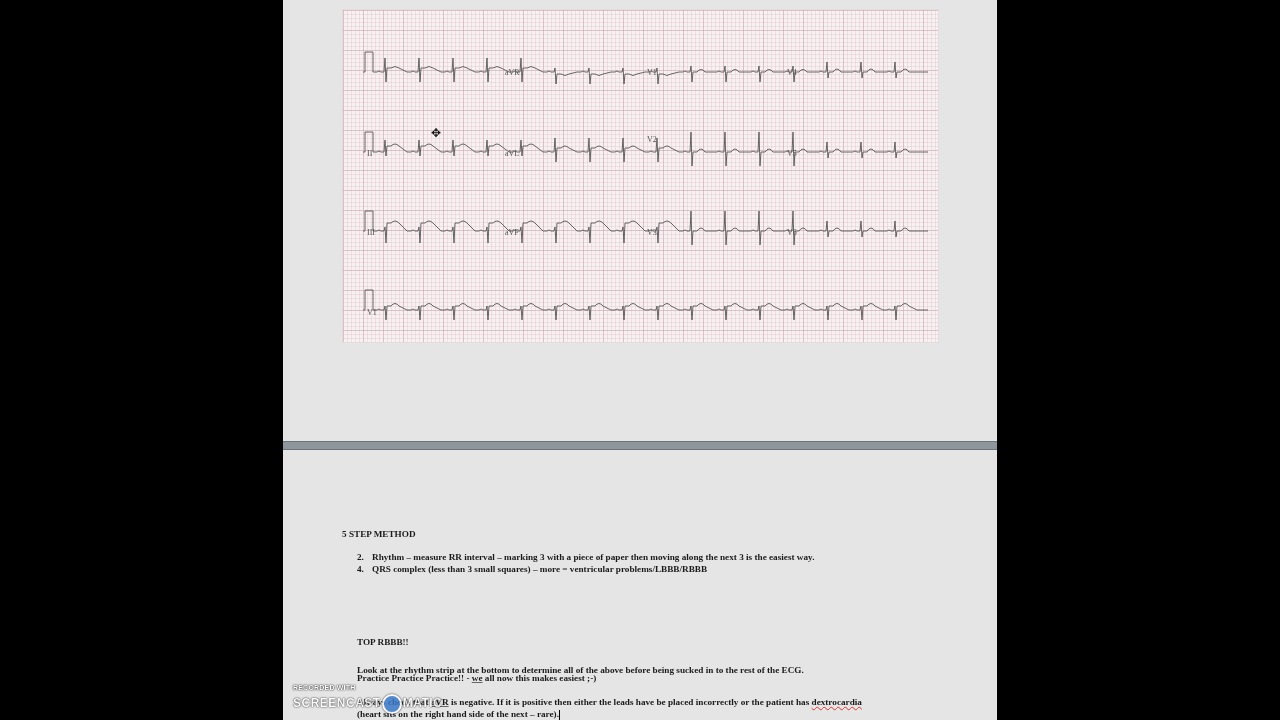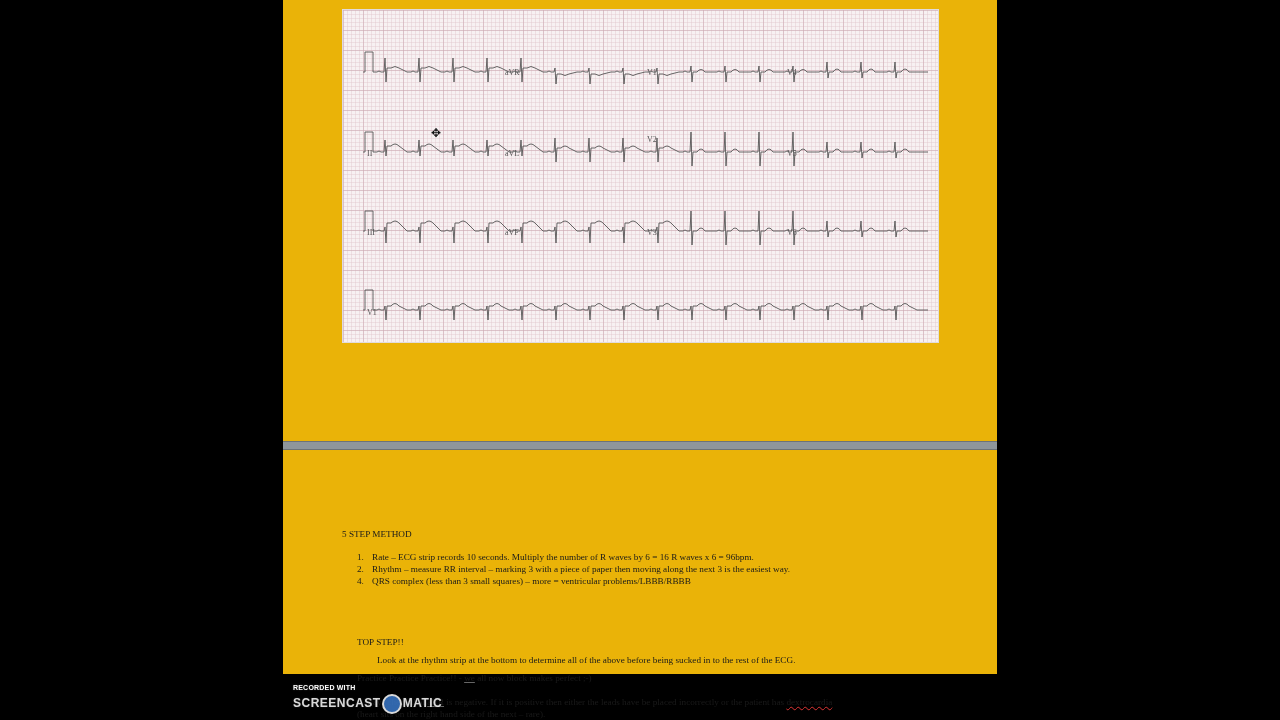--- a/index.html
+++ b/index.html
@@ -1,37 +1,37 @@
 <!DOCTYPE html>
 <html><head>
 <meta charset="utf-8">
 <style>
   html, body { margin:0; padding:0; }
   body { width:1280px; height:720px; background:#000; position:relative; overflow:hidden; font-family:"Liberation Serif","DejaVu Serif",serif; }
-  .page { position:absolute; left:283px; width:714px; background:#eab308; }
+  .page { position:absolute; left:283px; width:714px; background:#e5e5e5; }
   .page1 { top:0; height:441px; }
   .page-gap { position:absolute; left:283px; width:714px; top:441px; height:9px; background:#8f969b; border-top:1px solid #6d7377; border-bottom:1px solid #6d7377; box-sizing:border-box; }
-  .page2 { top:450px; height:224px; }
+  .page2 { top:450px; height:270px;font-weight:bold; }
   .ecg { position:absolute; left:59px; top:9px; width:597px; height:334px; border:1px solid #e2dcdc; box-sizing:border-box; background-color:#f7f1f2;
     background-image:
       linear-gradient(to right, rgba(205,170,180,0.55) 1px, transparent 1px),
       linear-gradient(to bottom, rgba(205,170,180,0.55) 1px, transparent 1px),
       linear-gradient(to right, rgba(225,200,205,0.45) 1px, transparent 1px),
       linear-gradient(to bottom, rgba(225,200,205,0.45) 1px, transparent 1px);
     background-size: 20px 20px, 20px 20px, 4px 4px, 4px 4px; }
   .ecg svg { position:absolute; left:0; top:0; }
   .lead-label { position:absolute; font-size:8px; color:#555; font-family:"Liberation Serif",serif; }
   .cursor { position:absolute; font-size:12px; color:#111; }
   .doc { position:absolute; left:59px; top:0; width:620px; font-size:9.2px; color:#1a1a1a; line-height:12px; }
   .heading { position:absolute; top:78px; left:0; }
   .steps { position:absolute; top:101px; left:15px; margin:0; padding:0; list-style:none; }
   .steps li { height:12px; white-space:nowrap; }
   .steps .num { display:inline-block; width:15px; }
   .tips-title { position:absolute; top:186px; left:15px; }
-  .tips-text { position:absolute; top:204px; left:15px; white-space:nowrap;margin-left:20px; }
+  .tips-text { position:absolute; top:214px; left:15px; white-space:nowrap; }
   .practice { position:absolute; top:222px; left:15px; white-space:nowrap; }
   .avr { position:absolute; top:246px; left:15px; white-space:nowrap; }
   .avr2 { position:absolute; top:258px; left:15px; white-space:nowrap; }
   .ul { text-decoration:underline; text-decoration-color:#666; }
   .squiggle { text-decoration:underline wavy #d33;text-align:right; }
   .caret { display:inline-block; width:1px; height:10px; background:#000; vertical-align:middle; }
   .watermark { position:absolute; left:293px; top:684px; color:#fff; font-family:"Liberation Sans",sans-serif; text-shadow:0 0 2px #333, 0 0 1px #000; }
   .wm-top { font-size:7px; font-weight:bold; letter-spacing:0.2px; }
   .wm-main { position:absolute; top:10px; left:0; font-size:12px; font-weight:bold; letter-spacing:0.5px; white-space:nowrap; opacity:0.85; }
   .wm-logo { display:inline-block; width:16px; height:16px; border-radius:50%; border:2px solid #fff; background:#3a78c9; vertical-align:middle; box-shadow:0 0 2px #000; margin:0 1px; }
@@ -62,27 +62,26 @@
     <span class="cursor" style="left:88px;top:116px">✥</span>
   </div>
 </div>
 
 <div class="page-gap"></div>
 
 <div class="page page2">
   <div class="doc">
     <div class="heading">5 STEP METHOD</div>
     <ol class="steps">
-      <li><span class="num">1.</span><span>Rate – ECG strip records 10 seconds.  Multiply the number of R waves by 6 = 16 R waves x 6 = 96bpm.</span></li>
       <li><span class="num">2.</span><span>Rhythm – measure RR interval – marking 3 with a piece of paper then moving along the next 3 is the easiest way.</span></li>
       <li><span class="num">4.</span><span>QRS complex (less than 3 small squares) – more = ventricular problems/LBBB/RBBB</span></li>
     </ol>
-    <div class="tips-title">TOP STEP!!</div>
+    <div class="tips-title">TOP RBBB!!</div>
     <div class="tips-text">Look at the rhythm strip at the bottom to determine all of the above before being sucked in to the rest of the ECG.</div>
-    <div class="practice"><span>Practice Practice Practice!!  - </span><span class="ul">we</span><span> all now block makes perfect ;-)</span></div>
+    <div class="practice"><span>Practice Practice Practice!!  - </span><span class="ul">we</span><span> all now this makes easiest ;-)</span></div>
     <div class="avr"><span>Always check that </span><span class="ul">aVR</span><span> is negative.  If it is positive then either the leads have be placed incorrectly or the patient has </span><span class="squiggle">dextrocardia</span></div>
     <div class="avr2"><span>(heart sits on the right hand side of the next – rare).</span><span class="caret"></span></div>
   </div>
 </div>
 
 <div class="watermark">
   <div class="wm-top">RECORDED WITH</div>
   <div class="wm-main"><span>SCREENCAST</span><span class="wm-logo"></span><span>MATIC</span></div>
 </div>
 

